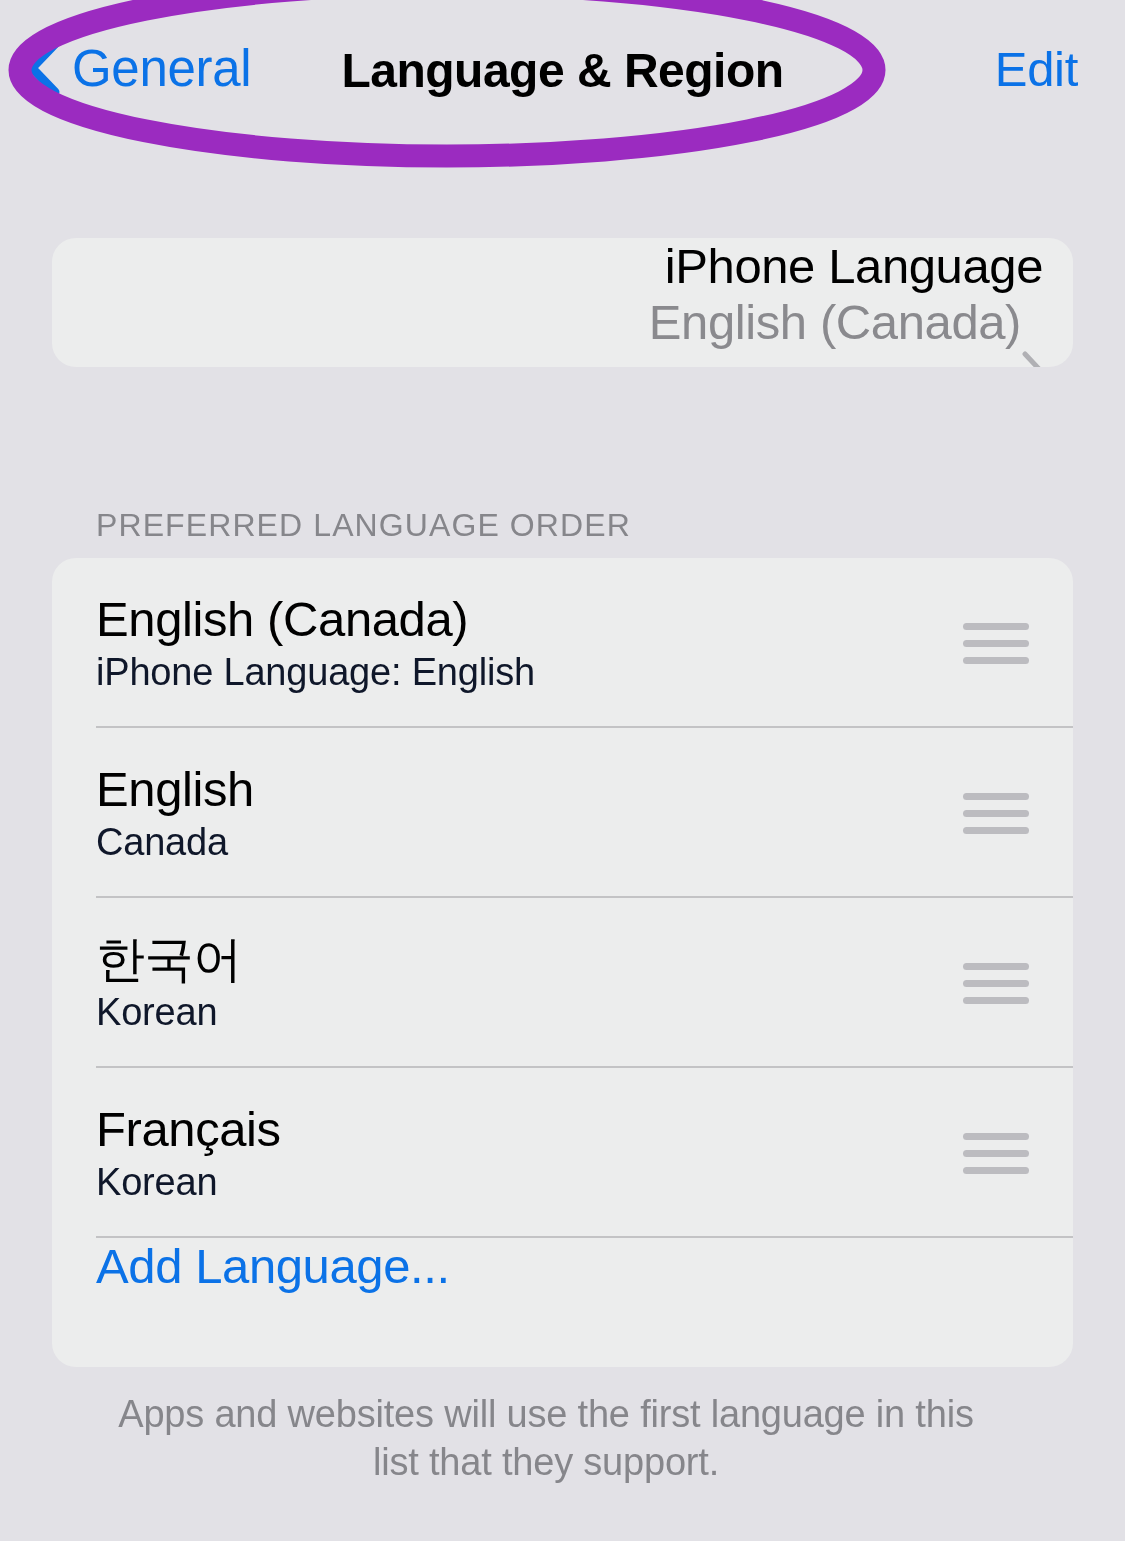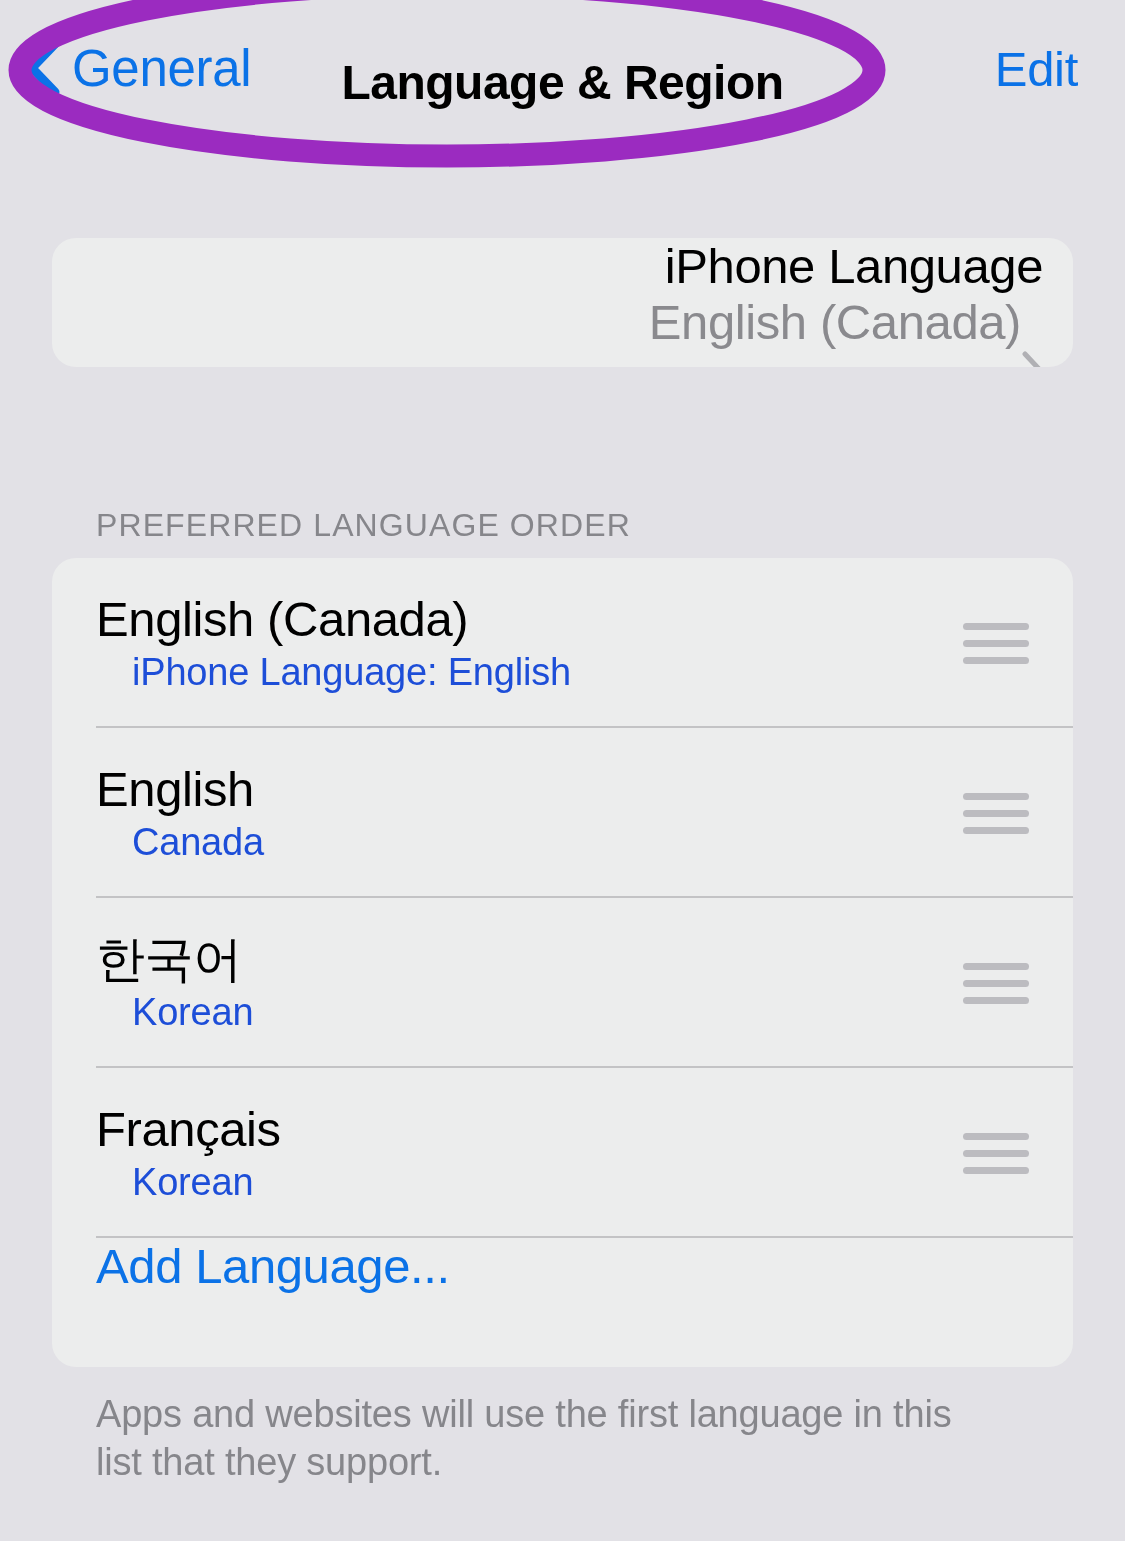--- a/index.html
+++ b/index.html
@@ -41,21 +41,21 @@
   }
   .nav-back-label {
     font-size: 51px;
     color: #0b72e7;
     letter-spacing: -0.3px;
     line-height: 1;
   }
   .nav-title {
     position: absolute;
     left: 0;
-    top: 52px;
+    top: 40px;
     width: 1125px;
     text-align: center;
     font-size: 48px;
     font-weight: bold;
     color: #000000;
     letter-spacing: -0.5px;
     line-height: 1.3;
   }
   .nav-edit {
     position: absolute;
@@ -154,24 +154,23 @@
   }
   .lang-title {
     font-size: 49px;
     color: #000000;
     letter-spacing: -0.4px;
     line-height: 1.08;
     margin-bottom: 7px;
   }
   .lang-sub {
     font-size: 38px;
-    color: #1d4ed8;
+    color: #0f172a;
     letter-spacing: -0.2px;
     line-height: 1.08;
-    margin-left: 36px;
   }
   .reorder-handle {
     flex: none;
     width: 66px;
     height: 41px;
     display: flex;
     flex-direction: column;
     justify-content: space-between;
     cursor: grab;
   }
@@ -209,20 +208,21 @@
   
   .footer-note {
     position: absolute;
     left: 96px;
     top: 1390px;
     width: 900px;
     font-size: 38px;
     line-height: 1.27;
     color: #86868b;
     letter-spacing: -0.2px;
+    text-align: center;
   }
 </style>
 </head>
 <body>
 
 <div class="navbar">
 
   <div class="nav-back">
     <svg class="nav-chevron" viewBox="0 0 34 58">
       <polyline points="29,5 6,29 29,53" fill="none" stroke="#0b72e7" stroke-width="9" stroke-linecap="round" stroke-linejoin="round"></polyline>

